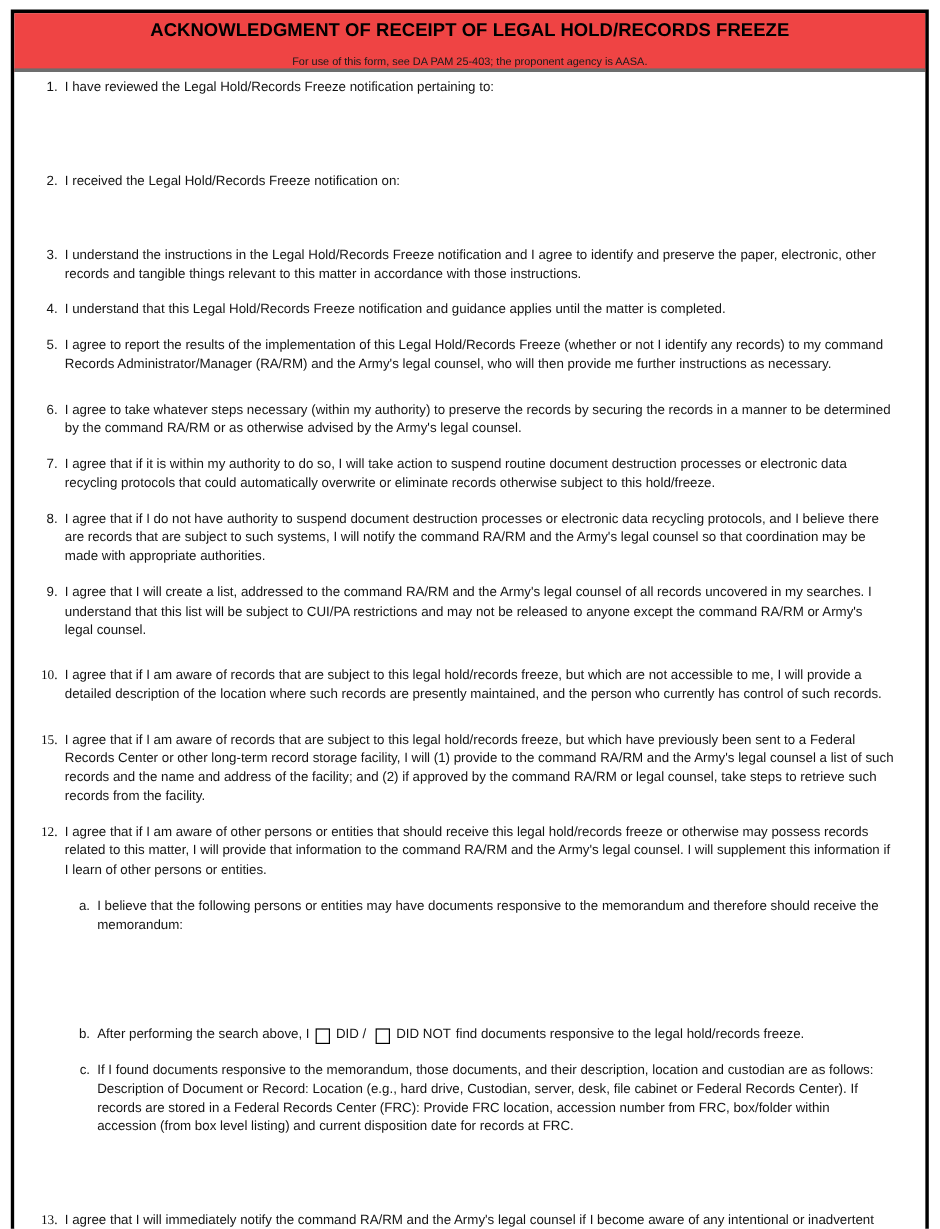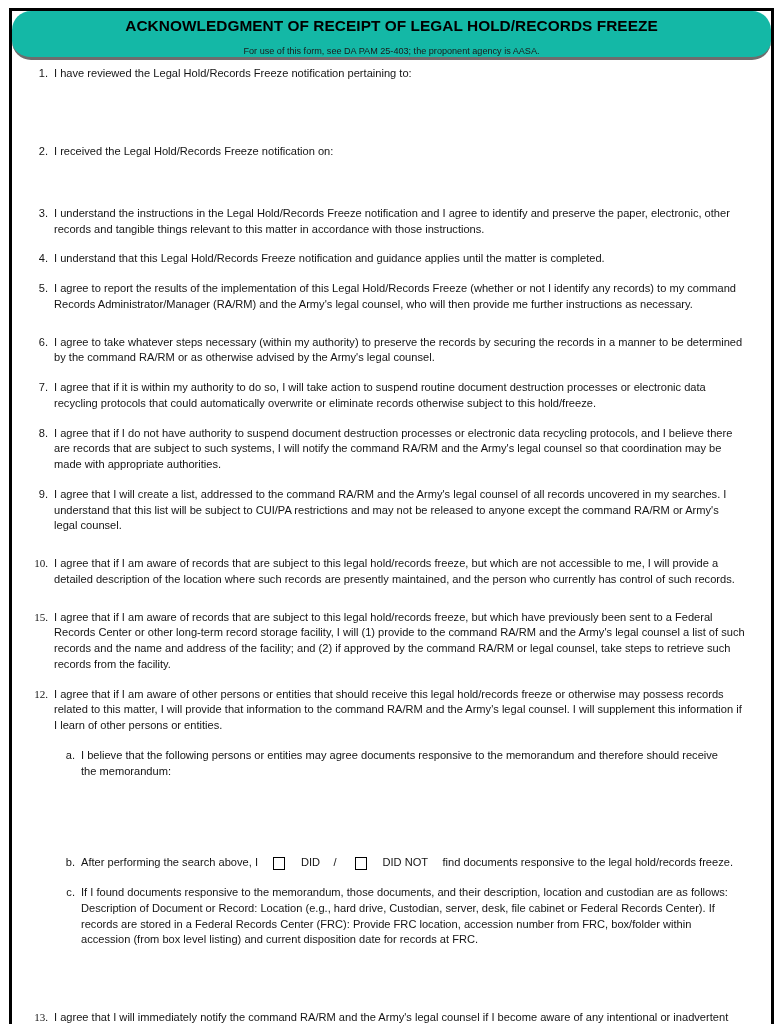--- a/index.html
+++ b/index.html
@@ -30,22 +30,21 @@
     box-sizing: border-box;
     width: 100%;
   }
 
   
   .form-header {
     box-sizing: border-box;
     padding: 6px 4px 1px 4px;
     border-bottom: 3px solid #6d6d6d;
     text-align: center;
-    background: #14b8a6;
-    border-radius: 19px;
+    background: #ef4444;
   }
   .form-title {
     font-size: 15.4px;
     font-weight: bold;
     letter-spacing: 0.05px;
     line-height: 1.12;
     color: #000000;
     white-space: nowrap;
   }
   .form-subtitle {
@@ -98,21 +97,20 @@
   .fill-md { height: 62px; }
   .fill-lg { height: 76px; }
 
   
   .check-line {
     display: flex;
     align-items: center;
     flex-wrap: nowrap;
     font-size: 11.1px;
     line-height: 1.42;
-    justify-content: space-between;
   }
   .checkbox {
     display: inline-block;
     width: 12px;
     height: 13px;
     border: 1.6px solid #000000;
     background: #ffffff;
     margin: 0 5px;
     flex: 0 0 auto;
     box-sizing: border-box;
@@ -202,21 +200,21 @@
       <div class="gap-md"></div>
 
       <div class="item lvl1 two-digit">
         <span class="num">12.</span>
         <span class="txt">I agree that if I am aware of other persons or entities that should receive this legal hold/records freeze or otherwise may possess records related to this matter, I will provide that information to the command RA/RM and the Army's legal counsel. I will supplement this information if I learn of other persons or entities.</span>
       </div>
       <div class="gap-md"></div>
 
       <div class="item sub">
         <span class="num">a.</span>
-        <span class="txt">I believe that the following persons or entities may agree documents responsive to the memorandum and therefore should receive the memorandum:</span>
+        <span class="txt">I believe that the following persons or entities may have documents responsive to the memorandum and therefore should receive the memorandum:</span>
       </div>
       <div class="fill-lg"></div>
 
       <div class="item sub">
         <span class="num">b.</span>
         <span class="txt">
           <span class="check-line">
             <span class="nowrap">After performing the search above, I</span>
             <span class="checkbox"></span>
             <span class="bold nowrap">DID</span>

